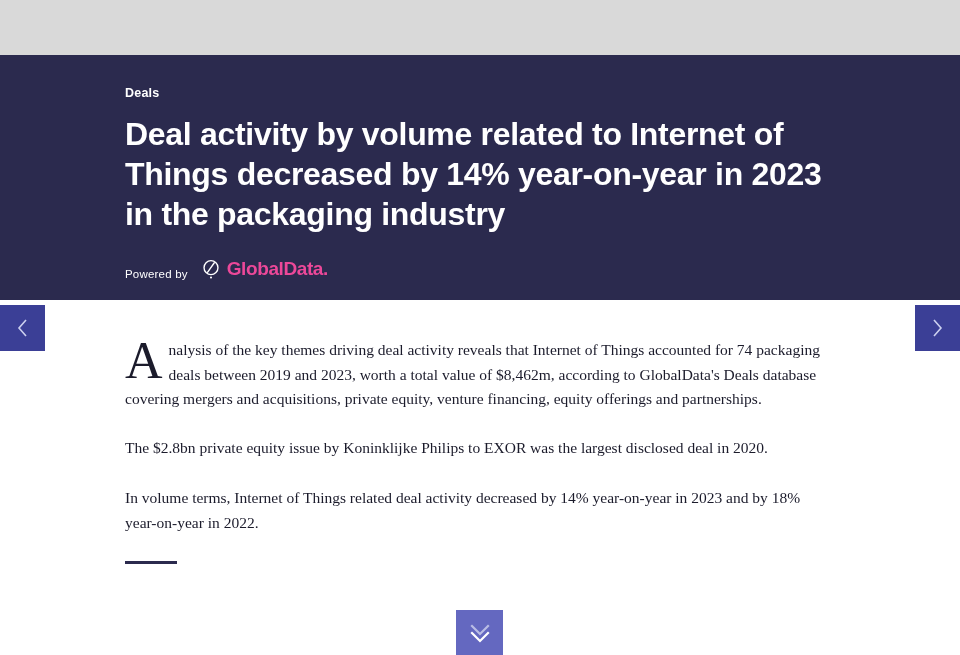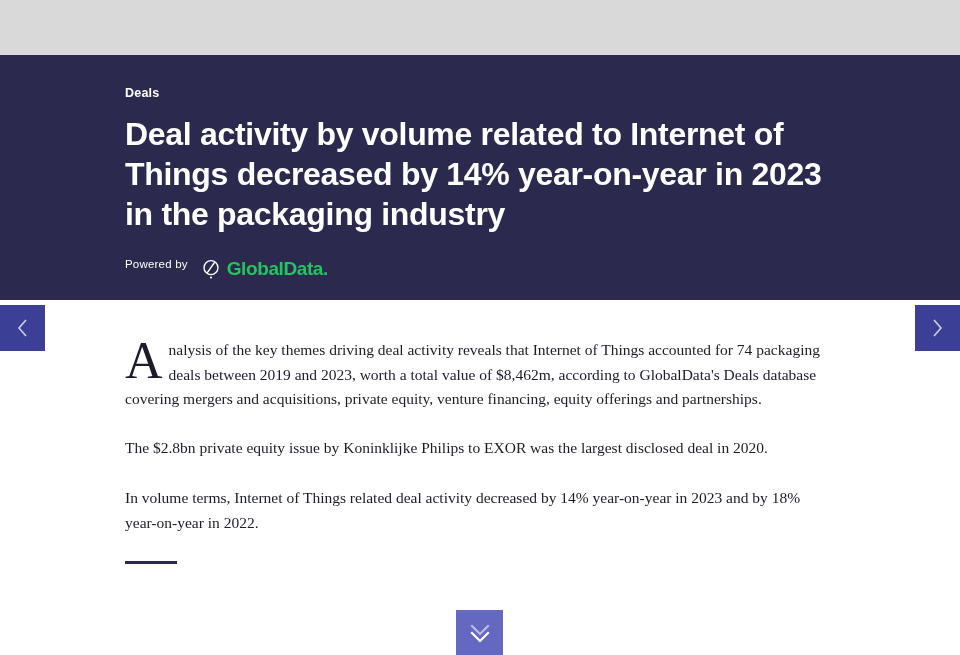--- a/index.html
+++ b/index.html
@@ -49,41 +49,41 @@
     font-weight: bold;
     line-height: 40px;
     letter-spacing: -0.3px;
     margin: 0;
     max-width: 710px;
   }
 
   
   .powered-row {
     display: flex;
-    align-items: flex-start;
+    align-items: flex-end;
     margin-top: 24px;
   }
   .powered-label {
     color: #ffffff;
     font-size: 11.5px;
     letter-spacing: 0.2px;
     margin-right: 12px;
   }
   .gd-logo {
     display: flex;
     align-items: center;
   }
   .gd-mark {
     width: 22px;
     height: 22px;
     margin-right: 5px;
     flex: none;
   }
   .gd-word {
-    color: #22c55e;
+    color: #ec4899;
     font-size: 19px;
     font-weight: bold;
     letter-spacing: -0.4px;
     line-height: 1;
   }
 
   
   .article {
     position: absolute;
     top: 300px; left: 0;

